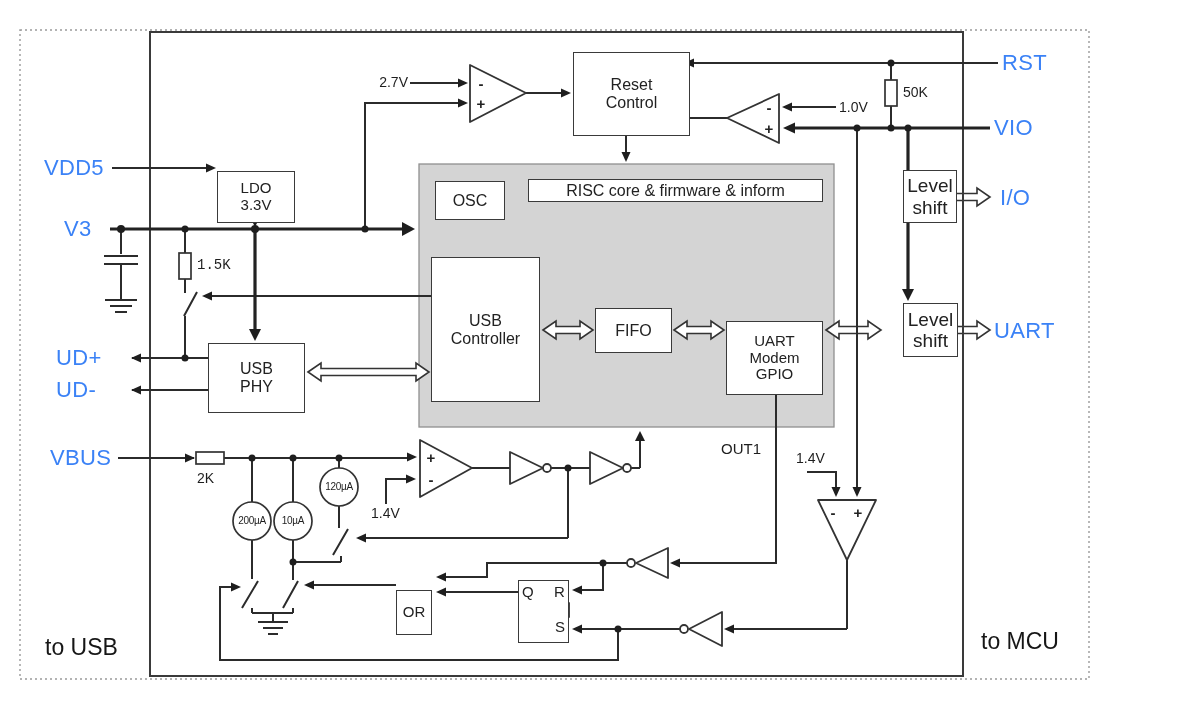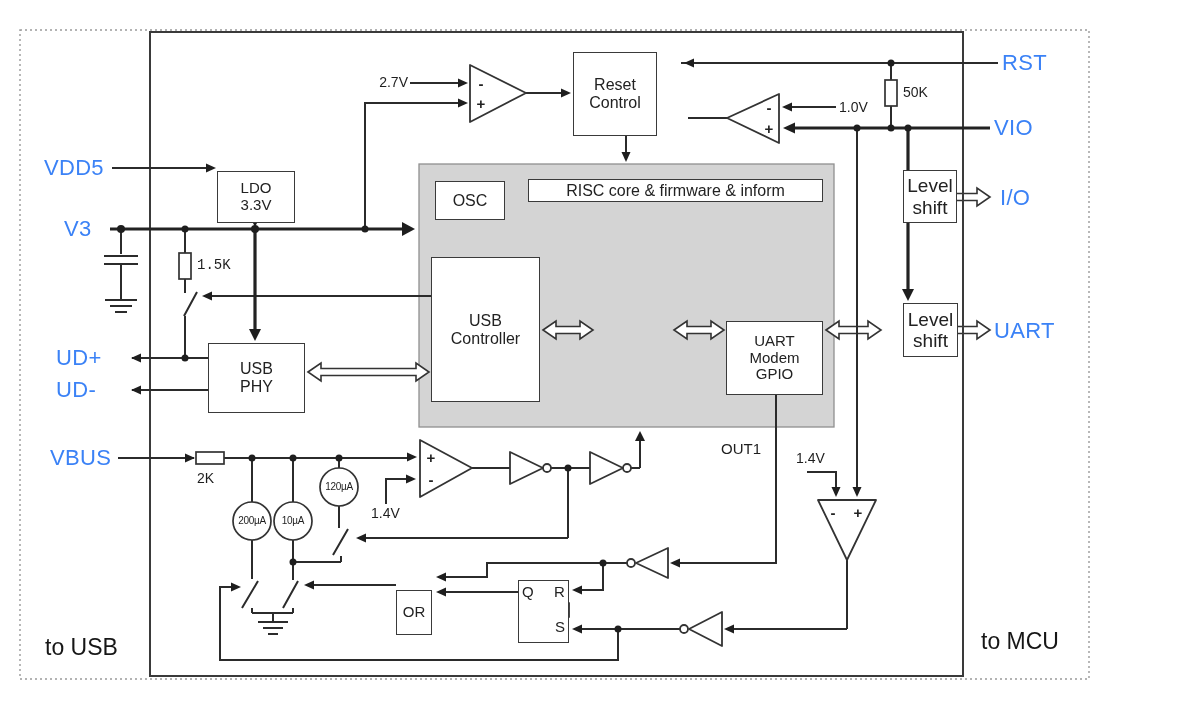--- a/index.html
+++ b/index.html
@@ -170,33 +170,36 @@
     <text x="431" y="485">-</text>
     <text x="833" y="518">-</text>
     <text x="858" y="518">+</text>
   </g>
 </svg>
 
 <div class="blk b15" style="left:217px;top:143px;width:78px;height:52px;">
   <span>LDO</span>
   <span>3.3V</span>
 </div>
-<div class="blk b16" style="left:573px;top:52px;width:84px;height:84px;">
+<div class="blk b16" style="left:573px;top:52px;width:117px;height:84px;">
   <span>Reset</span>
   <span>Control</span>
 </div>
 <div class="blk b16" style="left:435px;top:181px;width:70px;height:39px;">
   <span>OSC</span>
 </div>
 <div class="blk b16" style="left:528px;top:179px;width:295px;height:23px;">
   <span>RISC core &amp; firmware &amp; inform</span>
 </div>
 <div class="blk b16" style="left:431px;top:257px;width:109px;height:145px;">
   <span>USB</span>
   <span>Controller</span>
+</div>
+<div class="blk b16" style="left:595px;top:308px;width:77px;height:45px;">
+  <span>FIFO</span>
 </div>
 <div class="blk b15" style="left:726px;top:293px;width:97px;height:74px;">
   <span>UART</span>
   <span>Modem</span>
   <span>GPIO</span>
 </div>
 <div class="blk b14" style="left:883px;top:170px;width:54px;height:53px;">
   <span>Level</span>
   <span>shift</span>
 </div>

